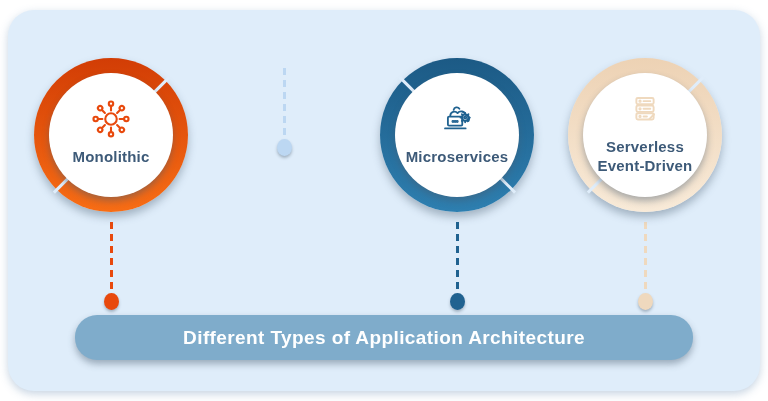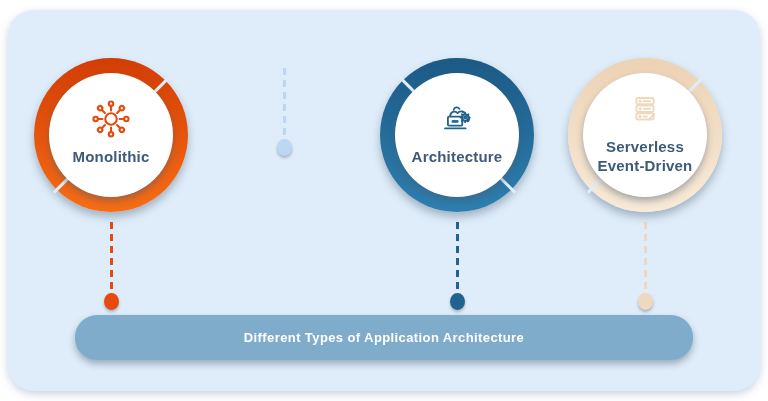--- a/index.html
+++ b/index.html
@@ -50,21 +50,21 @@
   .dot{
     width:15px;height:17px;border-radius:50%;background:var(--accent);
     margin-top:3px;box-shadow:0 2px 3px rgba(70,90,110,.4);
   }
   .banner{
     position:absolute;left:67px;top:305px;width:618px;height:45px;
     border-radius:22px;background:#7FACCB;
     box-shadow:0 4px 7px rgba(70,90,110,.45);
     display:flex;align-items:center;justify-content:center;
   }
-  .banner-text{color:#ffffff;font-weight:700;font-size:13px;letter-spacing:.4px;}
+  .banner-text{color:#ffffff;font-weight:700;font-size:19px;letter-spacing:.4px;}
 </style>
 </head>
 <body style="--label-color: #3D5A78;">
 
 <div class="card" style="background: rgb(223, 237, 250);">
 
   <div class="row">
 
     <div class="col" style="--ring-dark: #D23D05; --ring-light: #F76D15; --accent: #E8490D;">
       <div class="ring">
@@ -111,21 +111,21 @@
             <rect x="14.5" y="21.5" width="15" height="9.5" rx="1.2"></rect>
             <path d="M11.5 33.8 h21.5"></path>
             <circle cx="19.8" cy="26.5" r="0.6" fill="currentColor"></circle>
             <circle cx="22.0" cy="26.5" r="0.6" fill="currentColor"></circle>
             <circle cx="24.2" cy="26.5" r="0.6" fill="currentColor"></circle>
             <circle cx="32.5" cy="22.5" r="3.4"></circle>
             <circle cx="32.5" cy="22.5" r="1.2"></circle>
             <path d="M32.5 17.6 v1.5 M32.5 27.4 v-1.5 M27.6 22.5 h1.5 M37.4 22.5 h-1.5 M29 19 l1.1 1.1 M36 26 l-1.1-1.1 M36 19 l-1.1 1.1 M29 26 l1.1-1.1"></path>
           </svg>
           <div class="label">
-            <span>Architecture</span>
+            <span>Microservices</span>
           </div>
         </div>
       </div>
       <div class="connector"></div>
       <div class="dot"></div>
     </div>
 
     <div class="col" style="--ring-dark: #EDD2B4; --ring-light: #F8EAD8; --accent: #EFD9BE;">
       <div class="ring">
         <div class="notch" style="--na:45deg"></div>

